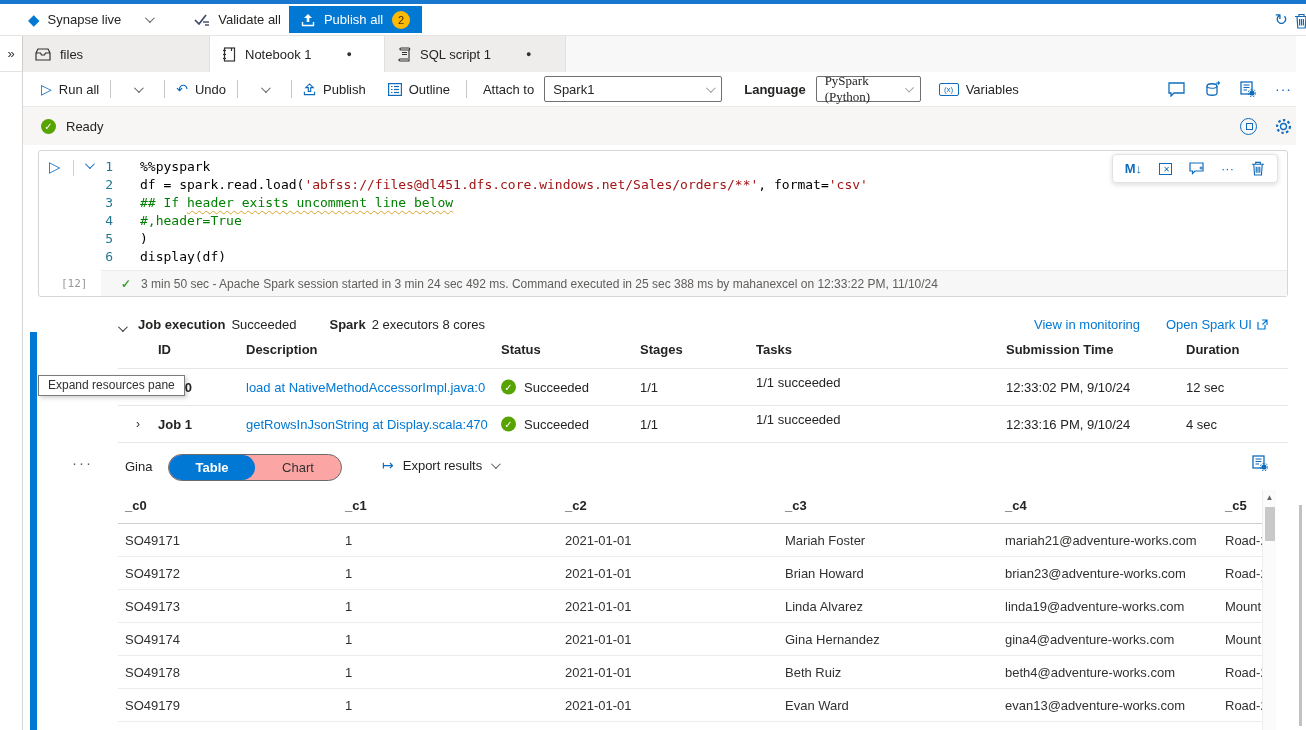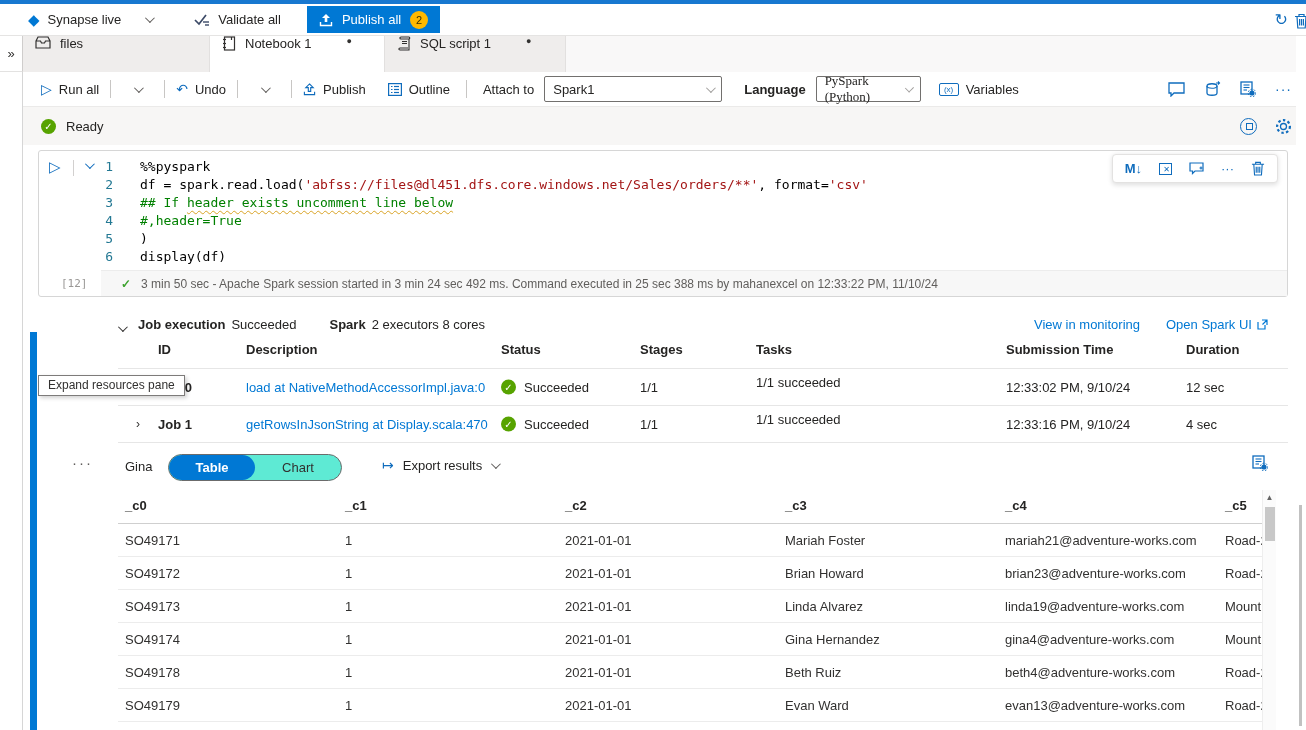--- a/index.html
+++ b/index.html
@@ -9,33 +9,33 @@
 
   
   .topstrip { position:absolute; top:0; left:0; right:0; height:4px; background:#1878d0; }
   .cmdbar { position:absolute; top:4px; left:0; right:0; height:32px; background:#fff;
             border-bottom:1px solid #e5e4e3; display:flex; align-items:center; padding-left:28px; }
   .cmditem { display:flex; align-items:center; gap:8px; cursor:pointer; }
   .logo { color:#0078d4; font-size:15px; }
   .chev { width:7px; height:7px; border-right:1.5px solid #605e5c; border-bottom:1.5px solid #605e5c;
           display:inline-block; transform:rotate(45deg) translateY(-2px); }
   .validate { margin-left:42px; }
-  .pubbtn { margin-left:26px; height:27px; background:#0078d4; color:#fff; display:flex; align-items:center;
+  .pubbtn { margin-left:8px; height:27px; background:#0078d4; color:#fff; display:flex; align-items:center;
             gap:9px; padding:0 12px; cursor:pointer; }
   .badge { width:18px; height:18px; border-radius:50%; background:#ffb900; color:#3b2f00;
            font-size:11px; display:flex; align-items:center; justify-content:center; }
   .cmdspacer { flex:1; }
   .cmdicon { color:#0f6cbd; font-size:16px; margin-right:18px; cursor:pointer; }
   .trash-top { position:absolute; left:1294px; top:9px; }
 
   
   .tabbar { position:absolute; top:36px; left:0; right:0; height:36px; background:#f9f8f8; display:flex; }
   .panebtn { width:23px; height:36px; background:#fff; border-right:1px solid #cfcdcc; border-bottom:1px solid #e3e2e1;
              display:flex; align-items:center; justify-content:center; font-size:13px; color:#323130; cursor:pointer; }
-  .tab { height:36px; display:flex; align-items:flex-start; gap:9px; padding:0 12px; background:#efedec;
+  .tab { height:36px; display:flex; align-items:center; gap:9px; padding:0 12px; background:#efedec;
          border-right:1px solid #e2e0df; cursor:pointer; }
   .tab.active { background:#fff; }
   .tab .dirty { font-size:9px; color:#323130; margin-left:26px; }
   .tab-files { width:187px; }
   .tab-nb { width:175px; }
   .tab-sql { width:181px; }
   .tabicon { display:inline-flex; }
   .tabright { position:absolute; right:8px; top:44px; display:flex; gap:16px; align-items:center; color:#0f6cbd; }
 
   
@@ -117,21 +117,21 @@
   .c-dur { left:1060px; }
   .taskbar { width:215px; height:3px; background:#5a9e1f; margin-bottom:5px; }
   .tooltip { position:absolute; left:38px; top:375px; background:#fff; border:1px solid #7d7b7a;
              box-shadow:2px 2px 4px rgba(0,0,0,.18); padding:2px 9px 3px; font-size:12px; color:#323130; z-index:9; }
 
   
   .resbar { position:absolute; left:0; right:0; top:452px; height:32px; }
   .res-dots { position:absolute; left:72px; top:2px; color:#605e5c; font-size:15px; letter-spacing:2px; cursor:pointer; }
   .res-view { position:absolute; left:125px; top:7px; }
   .pill { position:absolute; left:168px; top:2px; width:174px; height:27px; border:1px solid #6b6b6b;
-          border-radius:14px; display:flex; overflow:hidden; background:#5eead4;text-align:right; }
+          border-radius:14px; display:flex; overflow:hidden; background:#fca5a5;text-align:right; }
   .pillseg { flex:1; display:flex; align-items:center; justify-content:center; cursor:pointer; color:#323130; }
   .pillseg.on { background:#0078d4; color:#fff; border-radius:13px; font-weight:700; }
   .exportg { position:absolute; left:382px; top:5px; display:flex; align-items:center; gap:9px; cursor:pointer; }
   .exporticon { color:#0f6cbd; font-size:14px; }
   .res-settings { position:absolute; left:1252px; top:3px; }
 
   
   .dtable { position:absolute; left:118px; top:488px; width:1158px; bottom:0; overflow:hidden; }
   .drow { display:flex; height:33px; align-items:center; border-bottom:1px solid #ececec; color:#323130; }
   .drow.hd { height:36px; border-bottom:1px solid #cfcfcf; color:#252423; font-weight:600; }

